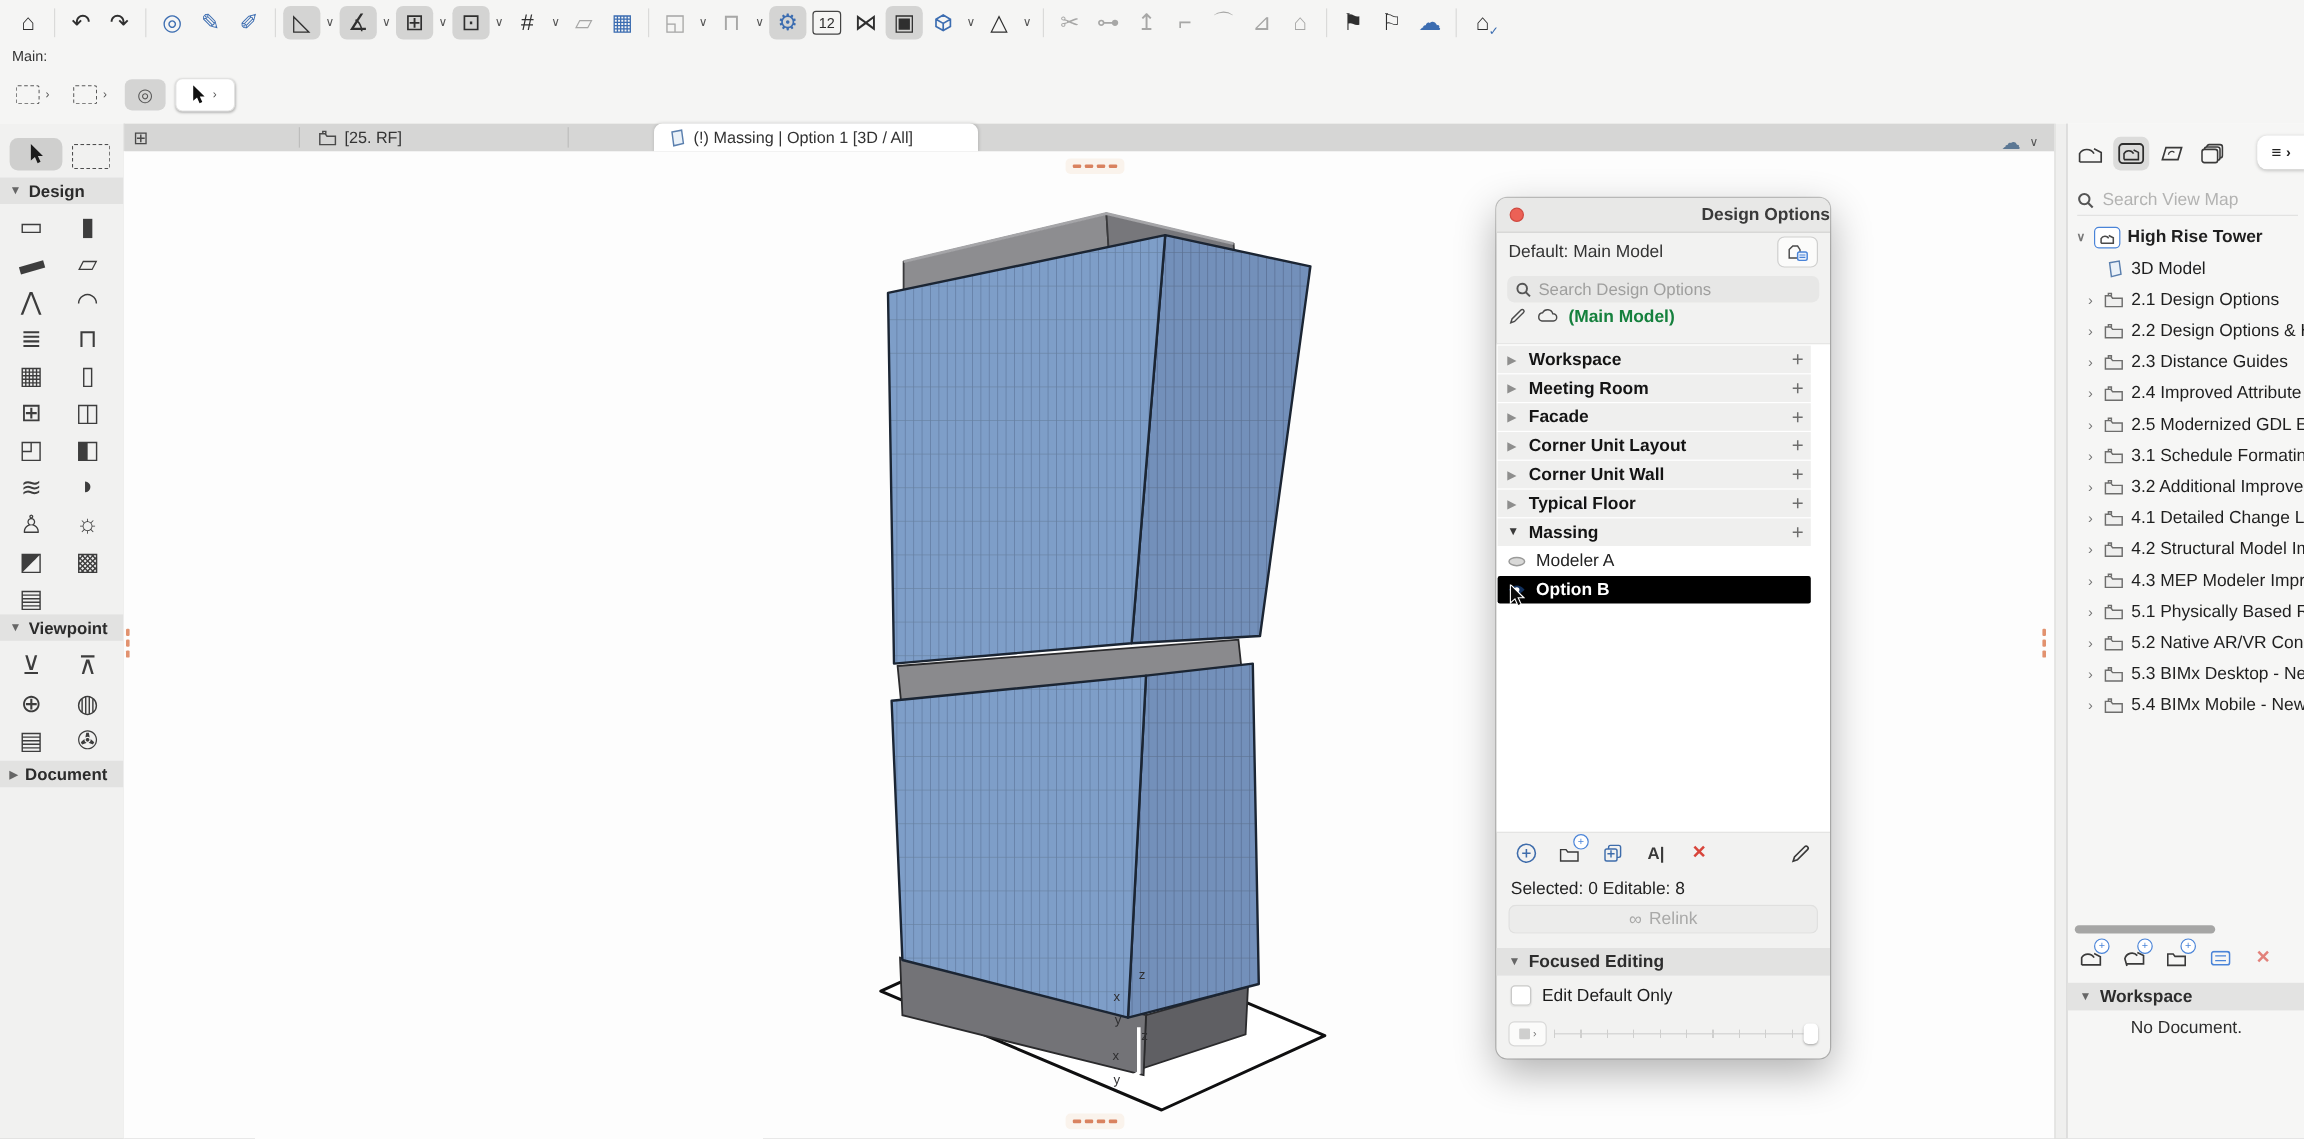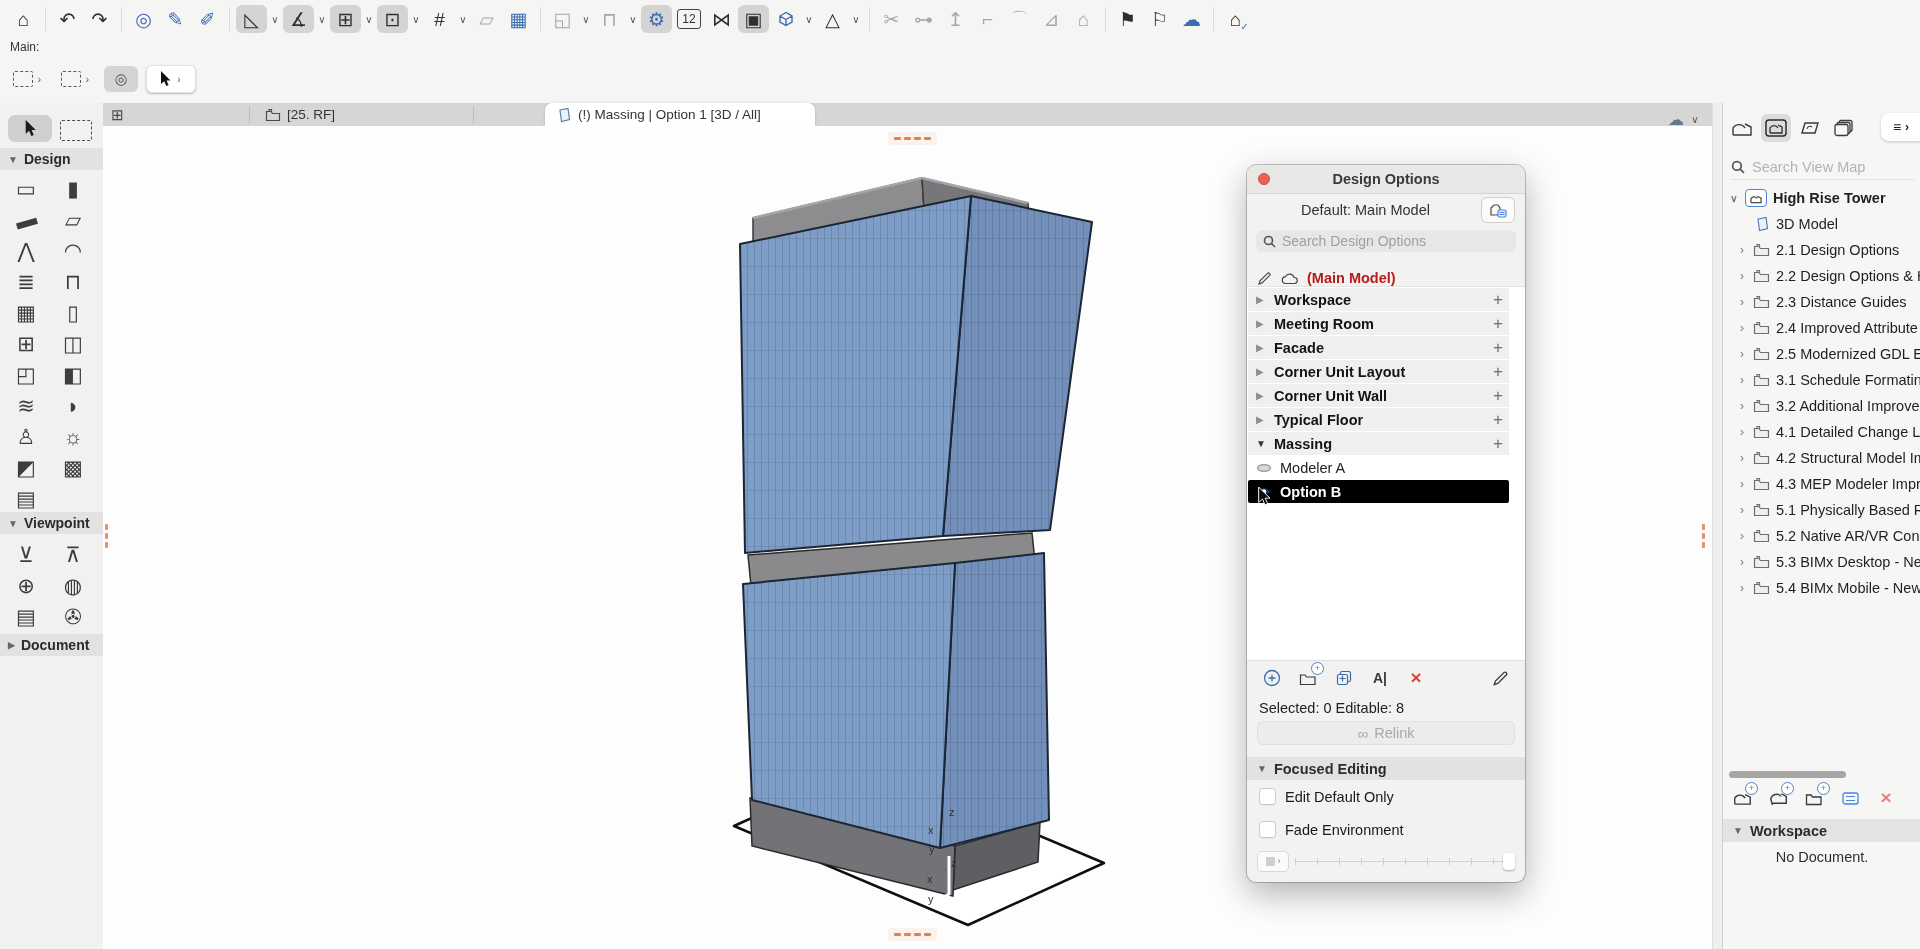--- a/index.html
+++ b/index.html
@@ -56,32 +56,32 @@
   .dashmark{display:flex;gap:3px;align-items:center;}
   .dash{width:7px;height:3px;background:#d9825f;border-radius:1px;}
   .dashv{width:3px;height:6px;background:#e2926f;border-radius:1px;}
   .dashbox{position:absolute;background:#faf3ec;border-radius:4px;padding:5px 6px;}
 
   
   .palette{position:absolute;left:1247px;top:165px;width:278px;height:717px;background:#f2f2f1;
            border-radius:9px;box-shadow:0 12px 34px rgba(0,0,0,.3),0 0 0 1px #c6c6c5;
            display:flex;flex-direction:column;overflow:hidden;font-size:14.5px;}
   .pal-title{height:28px;background:#e8e8e7;border-bottom:1px solid #d4d4d3;display:flex;align-items:center;
-             justify-content:center;font-weight:bold;color:#3a3a3a;position:relative;flex:none;}
+             justify-content:flex-end;font-weight:bold;color:#3a3a3a;position:relative;flex:none;}
   .closedot{position:absolute;left:11px;top:8px;width:12px;height:12px;border-radius:50%;
             background:#ec6156;border:1px solid #d04a41;box-sizing:border-box;}
-  .pal-default{height:32px;display:flex;align-items:center;padding:0 10px;color:#333;flex:none;margin-left:44px;}
+  .pal-default{height:32px;display:flex;align-items:center;padding:0 10px;color:#333;flex:none;}
   .pal-defbtn{margin-left:auto;width:32px;height:24px;border:1px solid #cfcfce;border-radius:6px;
               background:#fbfbfa;display:flex;align-items:center;justify-content:center;color:#4a6fa5;
               font-size:15px;}
   .pal-search{height:30px;padding:0 9px;display:flex;align-items:center;flex:none;}
   .searchfield{flex:1;height:22px;background:#e7e7e6;border-radius:6px;display:flex;align-items:center;
                gap:6px;padding:0 7px;color:#9f9f9e;font-size:14px;}
-  .pal-mm{height:30px;display:flex;align-items:flex-end;gap:8px;padding:0 10px;font-weight:bold;
-          color:#b91c1c;flex:none;border-bottom:1px solid #e3e3e2;}
+  .pal-mm{height:30px;display:flex;align-items:flex-start;gap:8px;padding:0 10px;font-weight:bold;
+          color:#15803d;flex:none;border-bottom:1px solid #e3e3e2;}
   .pal-list{flex:1;background:#fff;overflow:hidden;position:relative;}
   .dorow{height:23px;margin:1px 16px 0 1px;background:#efefee;display:flex;align-items:center;
          padding:0 6px 0 8px;gap:8px;}
   .dorow .tri{font-size:10px;color:#8e8e8d;width:10px;}
   .dorow .tri.open{color:#3a3a3a;}
   .dorow .lbl{font-weight:bold;color:#141414;font-size:14.5px;flex:1;}
   .dorow .plus{color:#6e6e6d;font-size:17px;}
   .optrow{height:23px;margin:1px 16px 0 1px;display:flex;align-items:center;gap:8px;padding:0 6px 0 8px;
           color:#222;position:relative;}
   .optrow.selected{background:#000000;border-radius:2px;color:#fff;font-weight:bold;}
@@ -497,24 +497,20 @@
       </div>
     </div>
     <div class="pal-fhead">
       <span class="tri">▼</span>
       <span>Focused Editing</span>
     </div>
     <div class="pal-check">
       <span class="cbox"></span>
       <span>Edit Default Only</span>
     </div>
-    <div class="pal-check">
-      <span class="cbox"></span>
-      <span>Fade Environment</span>
-    </div>
     <div class="pal-slider">
       <span class="sliderbtn">
         <span class="sq"></span>
         <span>›</span>
       </span>
       <span class="track">
         <span class="line"></span>
           <span class="ticks"></span>
         <span class="handle"></span>
       </span>

